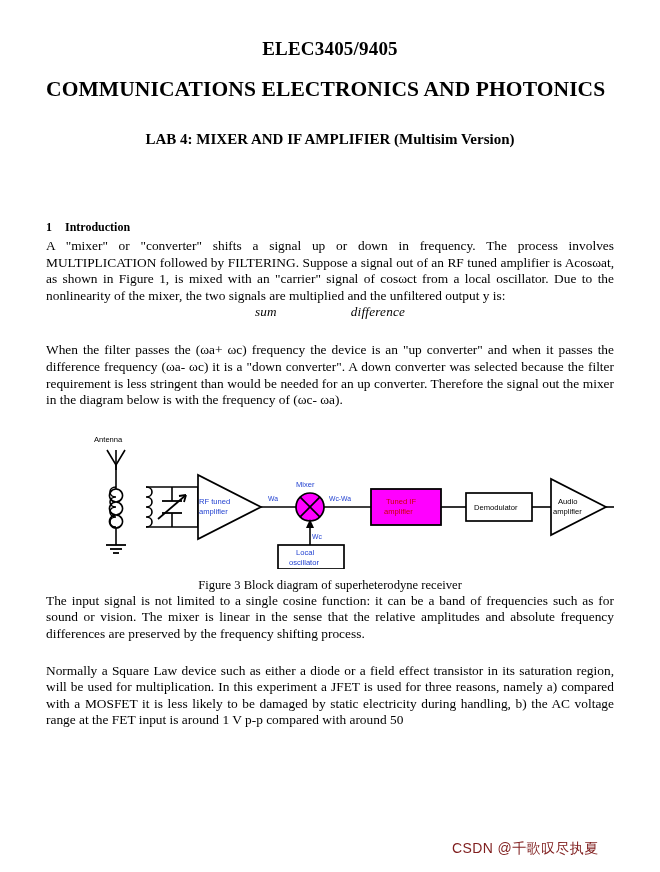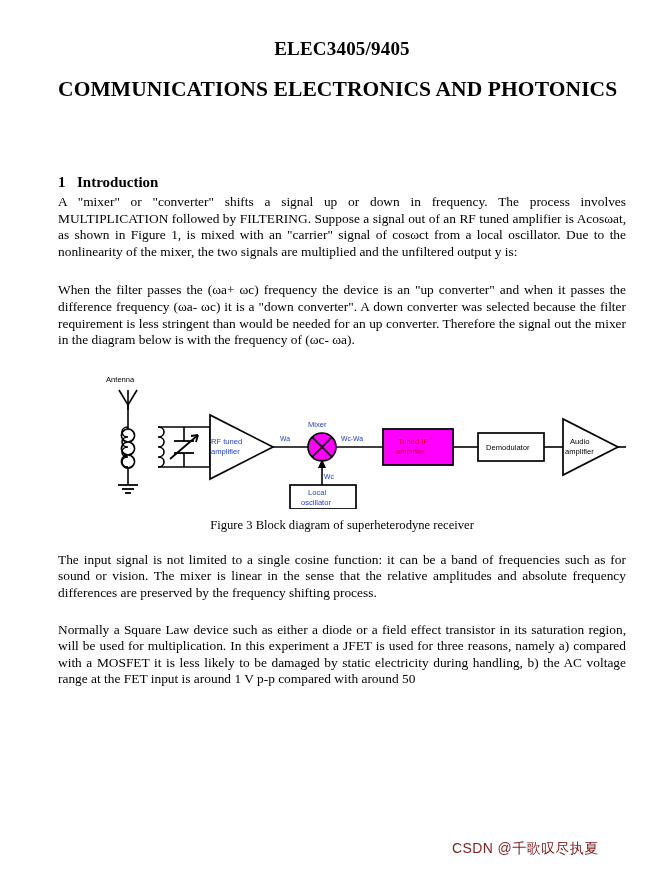--- a/index.html
+++ b/index.html
@@ -17,21 +17,21 @@
   }
   .page {
     position: relative;
     width: 660px;
     height: 872px;
     padding: 0;
     box-sizing: border-box;
   }
   .content {
     position: absolute;
-    left: 58px;
+    left: 46px;
     top: 0;
     width: 568px;
   }
 
   
   .title-main {
     text-align: center;
     font-weight: bold;
     font-size: 19px;
     letter-spacing: 0.2px;
@@ -47,21 +47,21 @@
   .title-lab {
     text-align: center;
     font-weight: bold;
     font-size: 15px;
     margin-top: 29px;
   }
 
   
   .section-heading {
     font-weight: bold;
-    font-size: 15px;
+    font-size: 12px;
     margin-top: 0;
     margin-bottom: 3px;
   }
   .section-heading .num {
     display: inline-block;
     min-width: 19px;
   }
 
   
   p.body {
@@ -118,29 +118,33 @@
 </head>
 <body>
 
 <div class="page">
   <div class="content">
 
     <div class="title-main">ELEC3405/9405</div>
 
     <div class="title-sub">COMMUNICATIONS ELECTRONICS AND PHOTONICS</div>
 
+    <div class="title-lab">LAB 4: MIXER AND IF AMPLIFIER (Multisim Version)</div>
 
     <div style="height:72px"></div>
 
     <div class="section-heading">
       <span class="num">1</span><span>Introduction</span>
     </div>
 
     <p class="body">A "mixer" or "converter" shifts a signal up or down in frequency. The process involves MULTIPLICATION followed by FILTERING. Suppose a signal out of an RF tuned amplifier is Acosωat, as shown in Figure 1, is mixed with an "carrier" signal of cosωct from a local oscillator. Due to the nonlinearity of the mixer, the two signals are multiplied and the unfiltered output y is:</p>
 
+    <div class="eq-labels">
+      <span class="sum">sum</span><span>difference</span>
+    </div>
 
     <p class="body gap" style="margin-top:22px">When the filter passes the (ωa+ ωc) frequency the device is an "up converter" and when it passes the difference frequency (ωa- ωc) it is a "down converter". A down converter was selected because the filter requirement is less stringent than would be needed for an up converter. Therefore the signal out the mixer in the diagram below is with the frequency of (ωc- ωa).</p>
 
     <div class="figure-wrap">
       <svg width="568" height="142" viewBox="0 0 568 142" xmlns="http://www.w3.org/2000/svg">
         <g fill="none" stroke="#000000" stroke-width="1.6">
 
           <line x1="70" y1="23" x2="70" y2="43"></line>
           <path d="M61,23 L70,38 L79,23"></path>
           <line x1="70" y1="38" x2="70" y2="62"></line>
@@ -226,21 +230,21 @@
 
         <line x1="560" y1="80" x2="572" y2="80" stroke="#000000" stroke-width="1.6"></line>
 
         <rect x="572" y="71" width="42" height="18" fill="#ffffff" stroke="#000000" stroke-width="1.7"></rect>
         <text x="578" y="83" font-family="Liberation Sans, sans-serif" font-size="7.2" fill="#000000">speaker</text>
       </svg>
     </div>
 
     <div class="figure-caption">Figure 3 Block diagram of superheterodyne receiver</div>
 
-    <p class="body" style="margin-top:19px">The input signal is not limited to a single cosine function: it can be a band of frequencies such as for sound or vision. The mixer is linear in the sense that the relative amplitudes and absolute frequency differences are preserved by the frequency shifting process.</p>
+    <p class="body" style="">The input signal is not limited to a single cosine function: it can be a band of frequencies such as for sound or vision. The mixer is linear in the sense that the relative amplitudes and absolute frequency differences are preserved by the frequency shifting process.</p>
 
 
 
     <p class="body" style="margin-top:20px">Normally a Square Law device such as either a diode or a field effect transistor in its saturation region, will be used for multiplication. In this experiment a JFET is used for three reasons, namely a) compared with a MOSFET it is less likely to be damaged by static electricity during handling, b) the AC voltage range at the FET input is around 1 V p-p compared with around 50</p>
 
   </div>
 
   <div class="watermark">CSDN @千歌叹尽执夏</div>
 </div>
 

